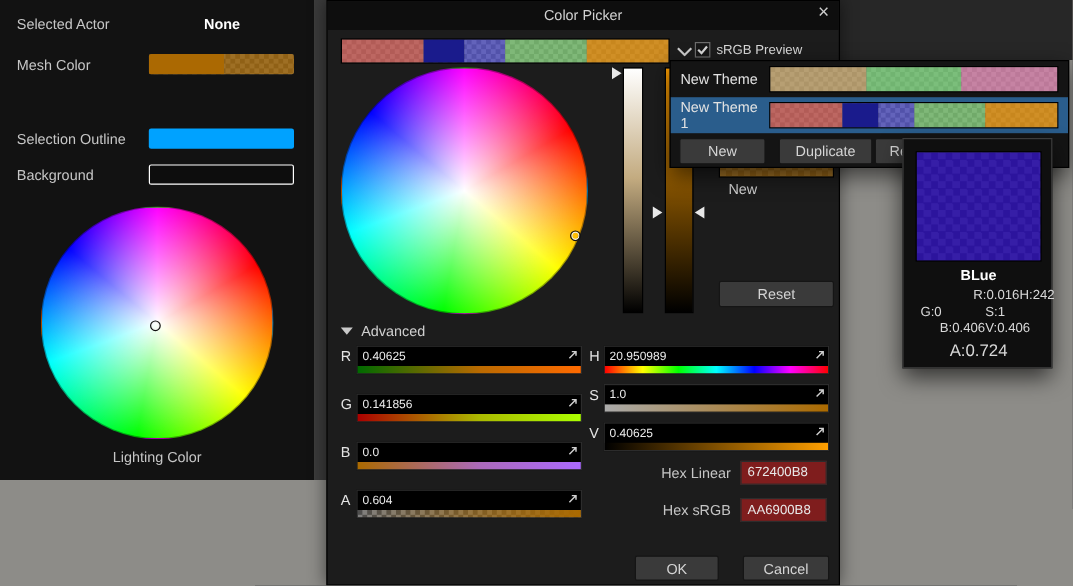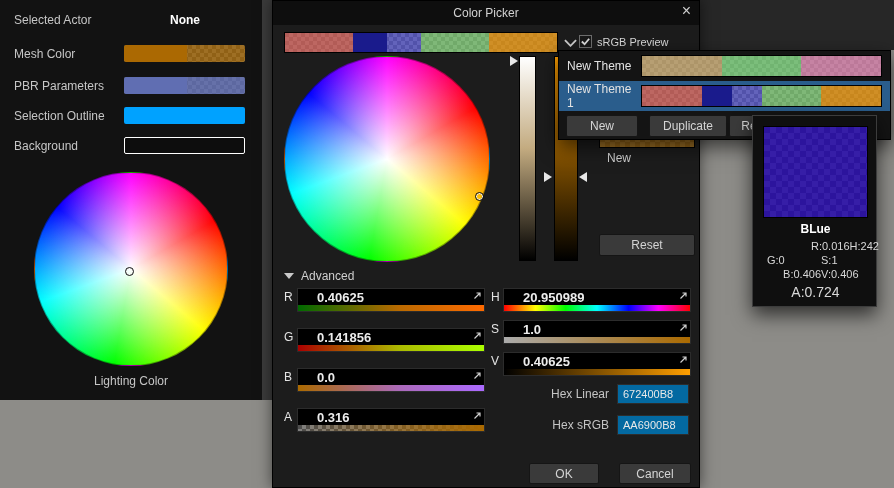--- a/index.html
+++ b/index.html
@@ -61,41 +61,41 @@
   #s2-marker-r { left:306px; top:171px; }
   #oldnew { left:326px; top:55px; width:96px; height:92px; border:1px solid #000; }
   #oldnew .fill { width:100%; height:100%; }
   #new-label { left:334px; top:150px; color:#d0d0d0; }
   #reset-btn { left:326px; top:233px; width:96px; height:22px; }
   #advanced-row { left:11px; top:268px; display:flex; align-items:center; gap:7px; color:#cfcfcf; }
 
   .chan { position:absolute; }
   .chan .cl { position:absolute; left:0; top:0; width:11px; line-height:18px; color:#e4e4e4; }
   .spin { position:absolute; left:13px; top:0; width:188px; height:24px; border:1px solid #2c2c2c; background:#000; }
-  .spin .val { position:absolute; left:19px; top:1px; font-size:13px; color:#ececec; line-height:15px;font-weight:bold; }
+  .spin .val { position:absolute; left:4px; top:1px; font-size:10px; color:#ececec; line-height:15px; }
   .spin .arr { position:absolute; right:2px; top:2px; }
   .spin .strip { position:absolute; left:0; bottom:0; width:100%; height:6px; }
   .grad-r { background:linear-gradient(to right, #006a00, #bb6a00 55%, #ff6a00); }
   .grad-g { background:linear-gradient(to right, #ab0000, #abbb00 55%, #abff00); }
   .grad-b { background:linear-gradient(to right, #ab6a00, #ab6abb 55%, #ab6aff); }
   .grad-a { background-image:linear-gradient(to right, rgba(171,106,0,0), rgba(171,106,0,1)),
             conic-gradient(#7f7f7f 25%, #4e4e4e 0 50%, #7f7f7f 0 75%, #4e4e4e 0);
             background-size:100% 100%, 8px 8px; }
   .grad-h { background:linear-gradient(to right, #f00, #ff0 17%, #0f0 33%, #0ff 50%, #00f 67%, #f0f 83%, #f00); }
   .grad-s { background:linear-gradient(to right, #ababab, #ab6a00); }
   .grad-v { background:linear-gradient(to right, #000, #ff9f00); }
 
   #row-r { left:11px; top:287px; } #row-g { left:11px; top:327px; }
   #row-b { left:11px; top:367px; } #row-a { left:11px; top:407px; }
   #row-h { left:218px; top:287px; } #row-s { left:218px; top:319px; } #row-v { left:218px; top:351px; }
   #row-h .spin, #row-s .spin, #row-v .spin { left:12px; }
 
   .hexrow { position:absolute; }
   .hexrow .hl { position:absolute; right:92px; top:3px; width:140px; text-align:right; color:#c4c4c4; }
-  .hexrow .hv { position:absolute; right:12px; top:0; width:72px; height:20px; background:#0369a1;
+  .hexrow .hv { position:absolute; right:12px; top:0; width:72px; height:20px; background:#7f1d1d;
                 border:1px solid #2c2c2c; color:#e8e8e8; font-size:11px; line-height:18px; padding-left:5px; }
   #hex-linear { left:0; top:383px; width:428px; height:20px; }
   #hex-srgb   { left:0; top:414px; width:428px; height:20px; }
   #ok-btn { left:256px; top:462px; width:70px; height:21px; }
   #cancel-btn { left:346px; top:462px; width:72px; height:21px; }
 
   
   #theme-menu { left:558px; top:50px; width:333px; height:90px; background:#141414;
                 border:1px solid #000; box-shadow:0 7px 18px rgba(0,0,0,.6); z-index:5; }
   .tm-row { position:absolute; left:0; width:331px; height:30px; display:flex; align-items:center; padding:0 8px; }
@@ -140,27 +140,20 @@
     </div>
 
     <div class="lp-row" style="top:45px;">
       <span class="lbl">Mesh Color</span>
       <div class="lp-sw checker-sm">
         <div style="flex: 1.1 1 0%; background: rgb(171, 105, 2);"></div>
         <div style="flex: 1 1 0%; background: rgba(171, 105, 2, 0.72);"></div>
       </div>
     </div>
 
-    <div class="lp-row" style="top:77px;">
-      <span class="lbl">PBR Parameters</span>
-      <div class="lp-sw checker-sm">
-        <div style="flex: 1.1 1 0%; background: rgb(96, 110, 178);"></div>
-        <div style="flex: 1 1 0%; background: rgba(96, 110, 178, 0.82);"></div>
-      </div>
-    </div>
 
     <div class="lp-row" style="top:107px;">
       <span class="lbl">Selection Outline</span>
       <div class="lp-sw" style="background: rgb(0, 162, 255);"></div>
     </div>
 
     <div class="lp-row" style="top:137px;">
       <span class="lbl">Background</span>
       <div class="lp-sw" style="border: 1px solid rgb(255, 255, 255); background: rgb(13, 13, 13);"></div>
     </div>
@@ -250,21 +243,21 @@
             <svg width="9" height="9" viewBox="0 0 9 9">
               <path d="M1.5 7.5 L7 2 M3.5 2 H7 V5.5" stroke="#cfcfcf" stroke-width="1.2" fill="none"></path>
             </svg>
           </span>
         <div class="strip grad-b"></div>
       </div>
     </div>
     <div id="row-a" class="chan">
       <span class="cl">A</span>
       <div class="spin">
-        <span class="val">0.316</span>
+        <span class="val">0.604</span>
         <span class="arr">
             <svg width="9" height="9" viewBox="0 0 9 9">
               <path d="M1.5 7.5 L7 2 M3.5 2 H7 V5.5" stroke="#cfcfcf" stroke-width="1.2" fill="none"></path>
             </svg>
           </span>
         <div class="strip grad-a"></div>
       </div>
     </div>
 
     <div id="row-h" class="chan">

